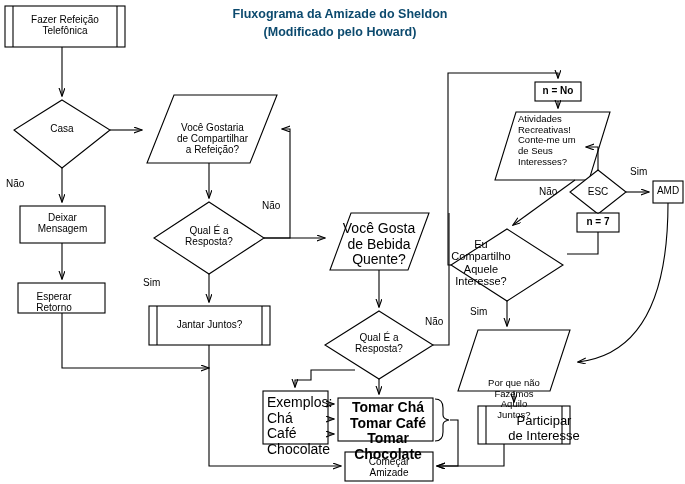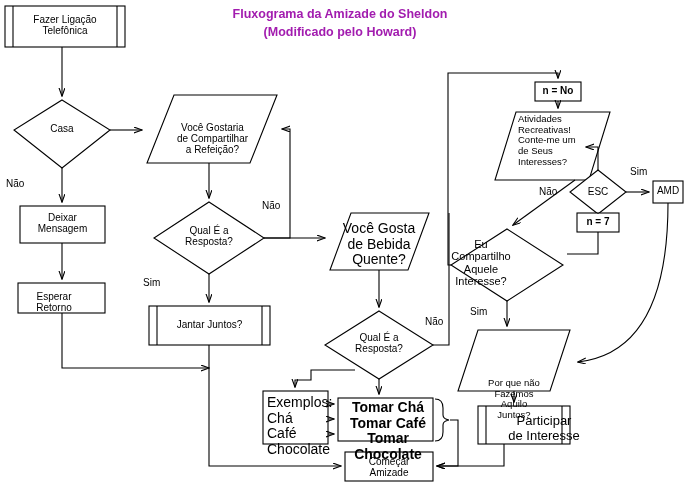--- a/index.html
+++ b/index.html
@@ -1,19 +1,19 @@
 <!DOCTYPE html>
 <html><head>
 <meta charset="utf-8">
 <style>
   html,body{margin:0;padding:0;background:#ffffff;}
   body{font-family:"Liberation Sans","DejaVu Sans",sans-serif;}
   #stage{position:relative;width:685px;height:484px;background:#fff;overflow:hidden;}
   #stage svg{position:absolute;left:0;top:0;width:685px;height:484px;}
-  .ttl{position:absolute;text-align:center;font-weight:bold;color:#a21caf;white-space:nowrap;}
+  .ttl{position:absolute;text-align:center;font-weight:bold;color:#0c4a6e;white-space:nowrap;}
   .lbl{position:absolute;text-align:center;color:#000;line-height:1.12;}
   .edge-lbl{position:absolute;color:#000;white-space:nowrap;}
   .lb-left{text-align:left;}
 </style>
 </head>
 <body>
 
 <div id="stage">
 
   <svg viewBox="0 0 685 484">
@@ -111,21 +111,21 @@
       <path d="M507,301 L507,326" marker-end="url(#ah)"></path>
       <path d="M668,203 C668,300 640,355 578,362" marker-end="url(#ah)"></path>
       <path d="M514,391 L514,402" marker-end="url(#ah)"></path>
       <path d="M504,444 L504,466 L437,466" marker-end="url(#ah)"></path>
     </g>
   </svg>
 
   <div class="ttl" style="left:165px;top:7px;width:350px;font-size:12.5px;">Fluxograma da Amizade do Sheldon</div>
   <div class="ttl" style="left:165px;top:25px;width:350px;font-size:12.5px;">(Modificado pelo Howard)</div>
 
-  <div class="lbl" style="left:5px;top:14px;width:120px;font-size:10px;white-space:pre-line;">Fazer Ligação
+  <div class="lbl" style="left:5px;top:14px;width:120px;font-size:10px;white-space:pre-line;">Fazer Refeição
 Telefônica</div>
 
   <div class="lbl" style="left:14px;top:123px;width:96px;font-size:10px;text-align:center;">Casa</div>
 
   <div class="lbl" style="left:20px;top:212px;width:85px;font-size:10px;white-space:pre-line;">Deixar
 Mensagem</div>
 
   <div class="lbl" style="left:18px;top:291px;width:72px;font-size:10px;">Esperar Retorno</div>
 
   <div class="lbl" style="left:155px;top:110px;width:115px;font-size:10px;white-space:pre-line;margin-top:12px;">Você Gostaria

